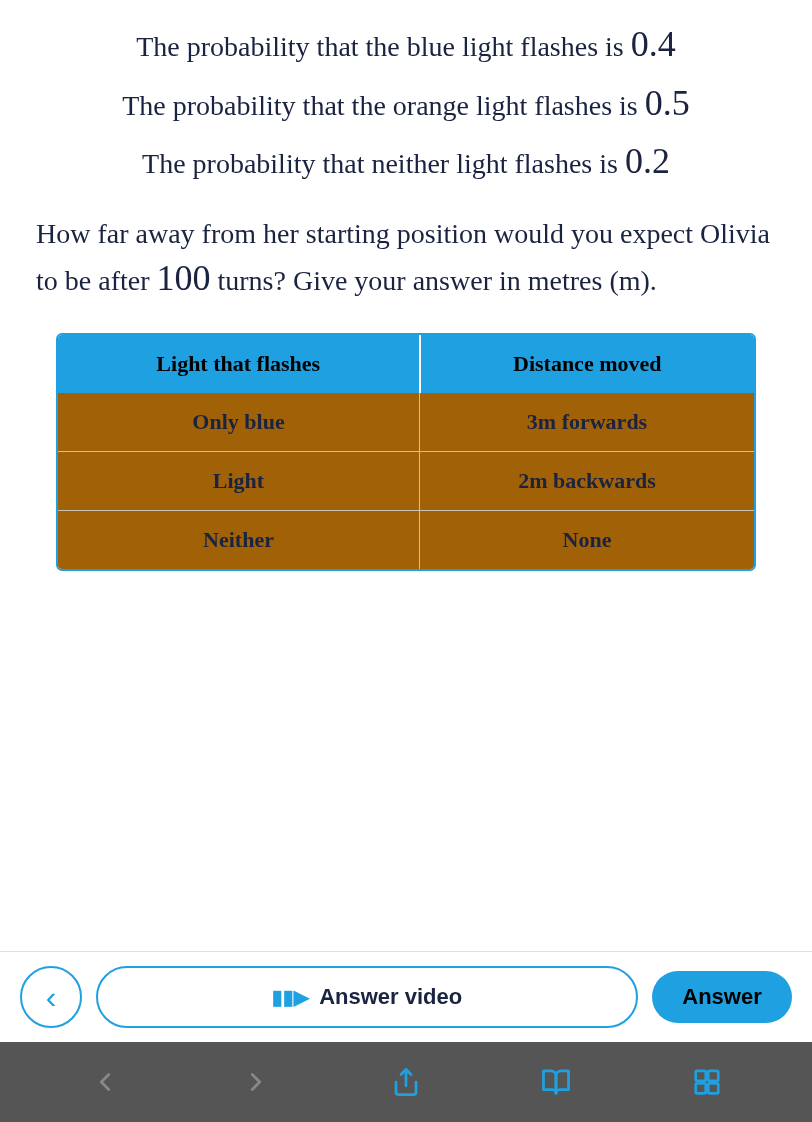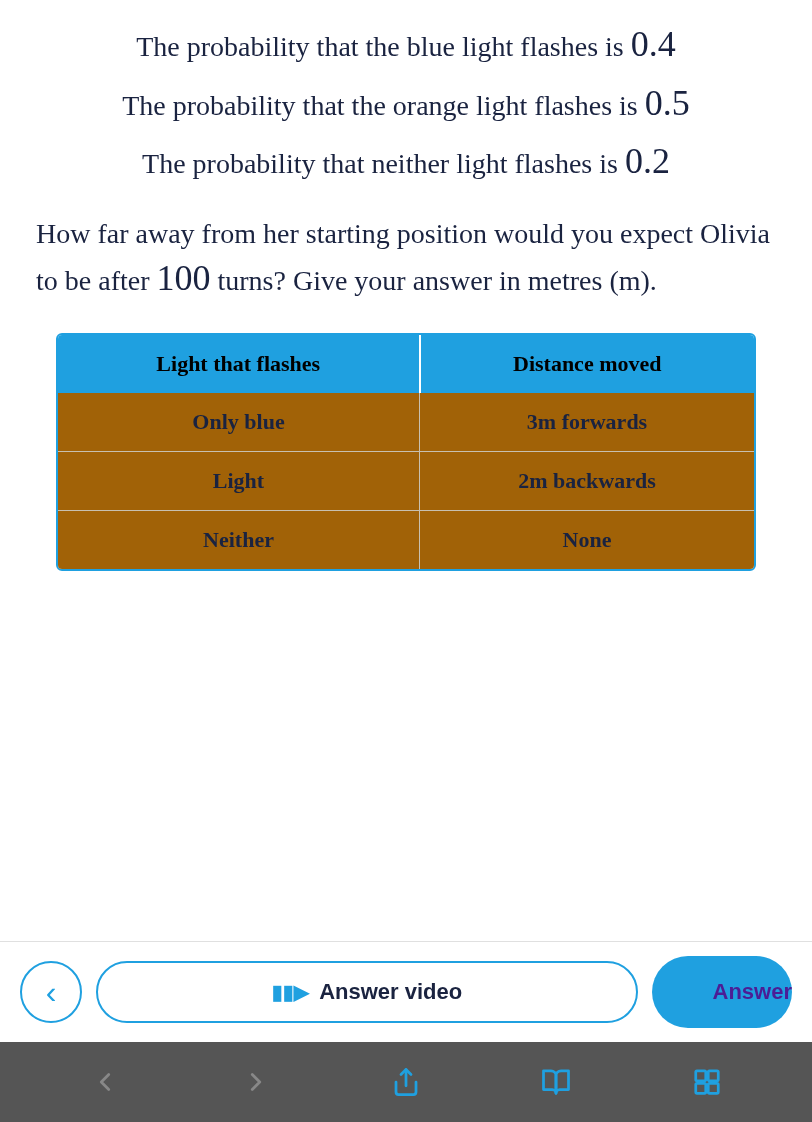--- a/index.html
+++ b/index.html
@@ -139,31 +139,30 @@
       font-family: Arial, sans-serif;
     }
 
     .watch-video-btn .video-icon {
       color: #1fa0e0;
       font-size: 20px;
     }
 
     .answer-btn {
       width: 140px;
-      height: 72px;
+      height: 52px;
       border-radius: 50px;
       border: none;
       background: #1fa0e0;
-      color: #4c1d95;
+      color: #000000;
       font-size: 22px;
       font-weight: bold;
       cursor: pointer;
       font-family: Arial, sans-serif;
       flex-shrink: 0;
-      text-align: right;
     }
 
     
     .system-nav {
       background: #555;
       height: 80px;
       display: flex;
       align-items: center;
       justify-content: space-around;
       padding: 0 30px;

